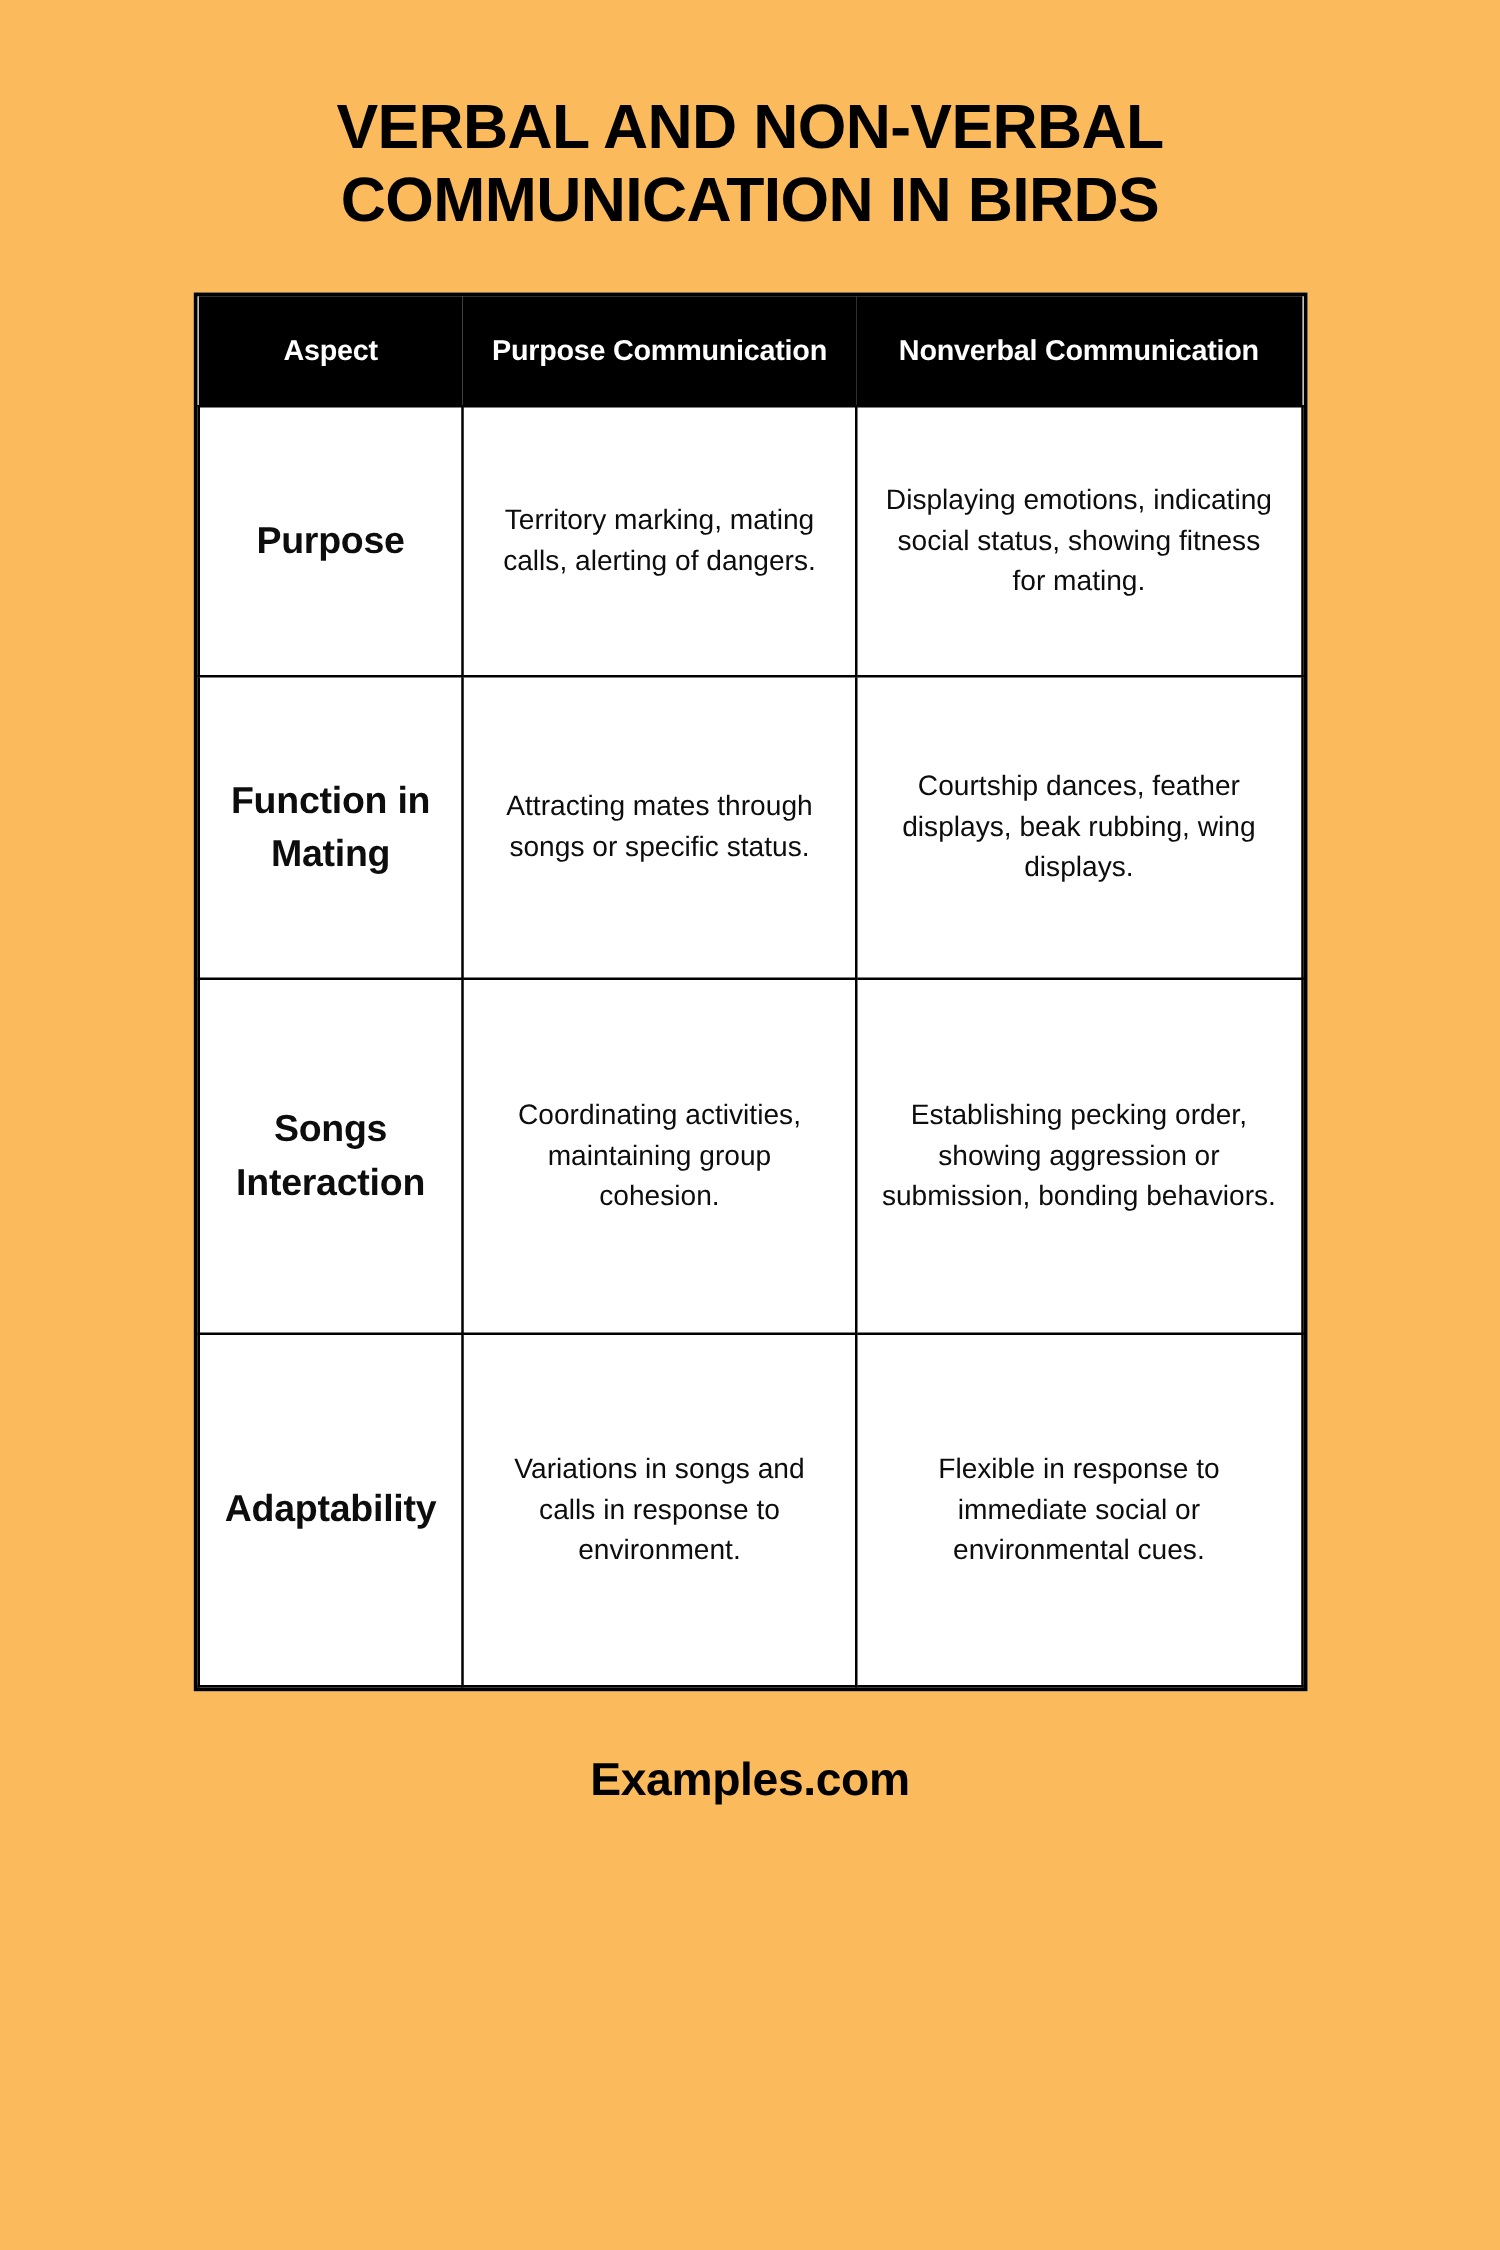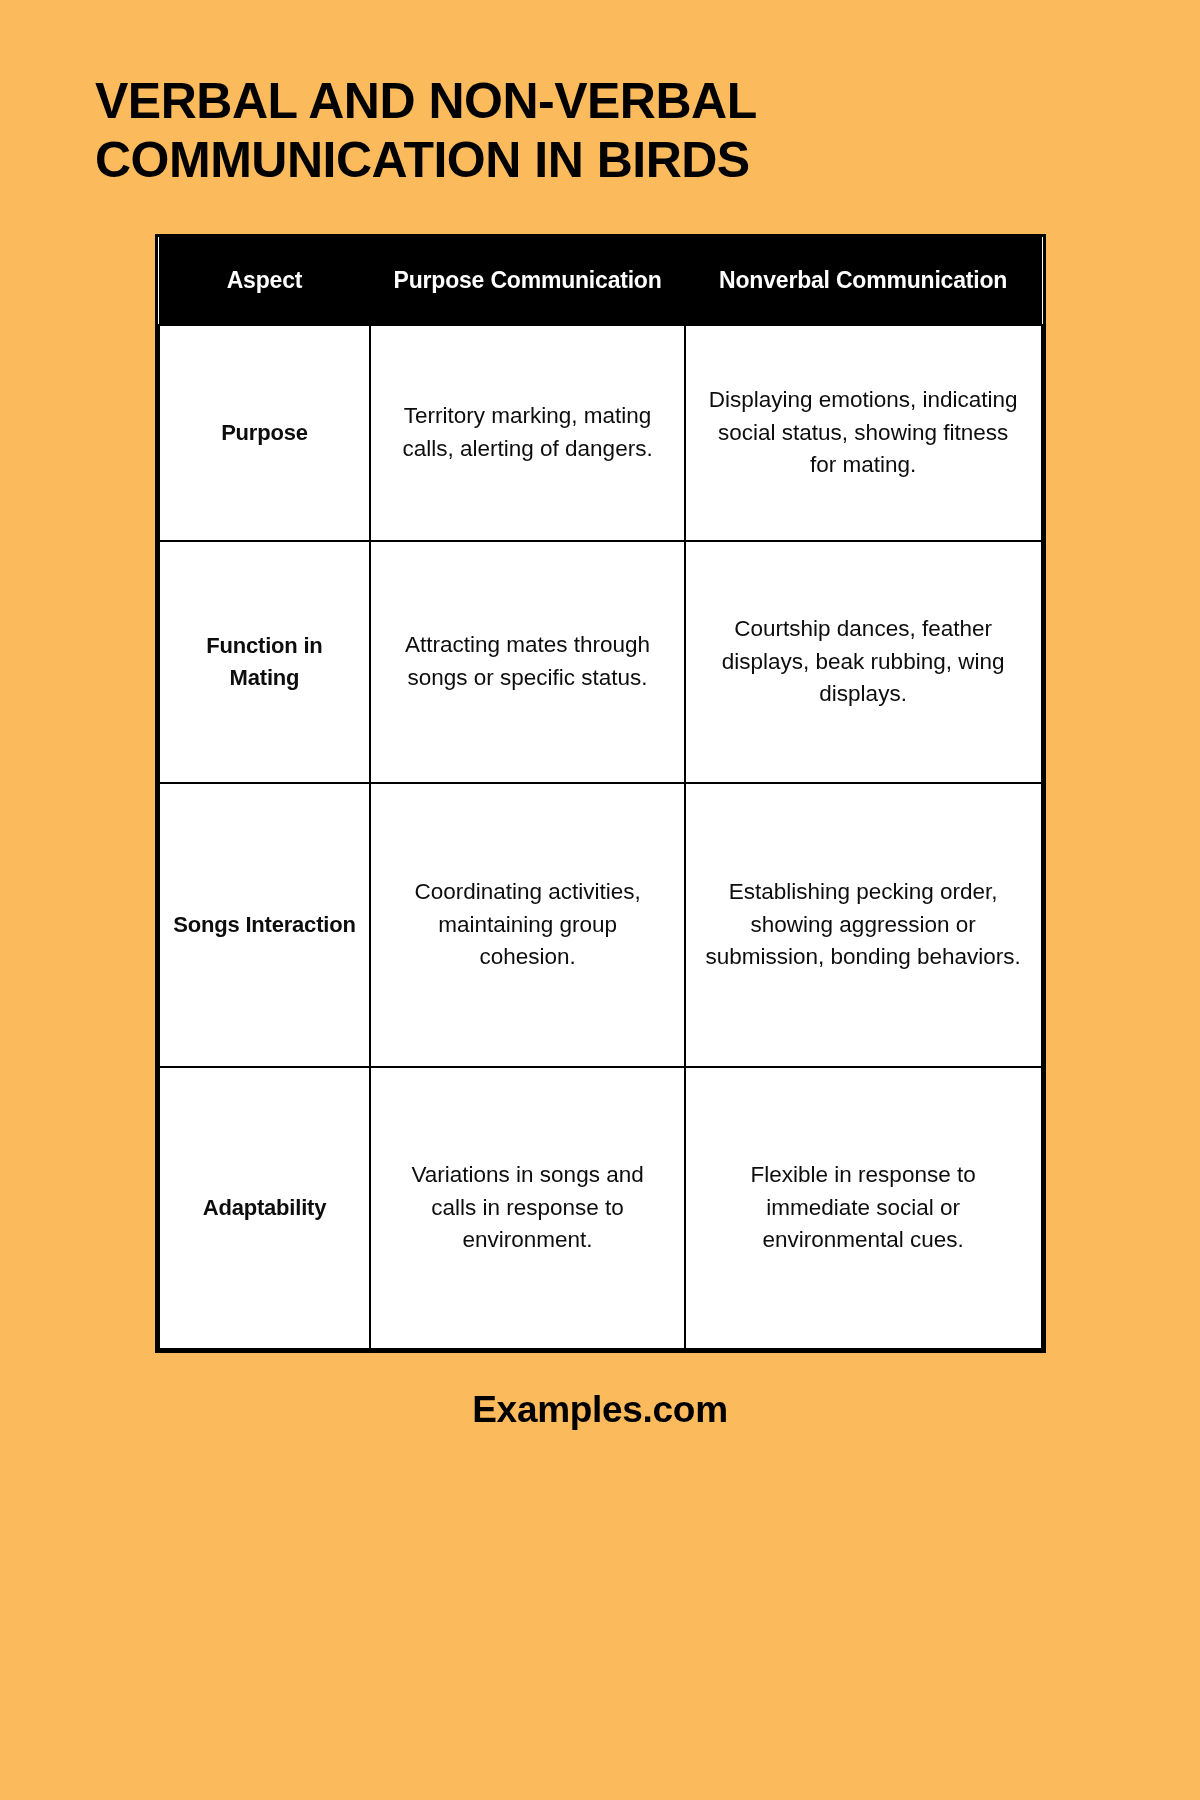--- a/index.html
+++ b/index.html
@@ -21,21 +21,21 @@
     display: flex;
     flex-direction: column;
     align-items: center;
     background: #FBBA5B;
   }
 
   
   .title-block {
     width: 1010px;
     margin-top: 72px;
-    text-align: left;
+    text-align: center;
   }
   .title-line {
     font-family: "Liberation Sans", sans-serif;
     font-weight: bold;
     font-size: 50px;
     line-height: 1.18;
     letter-spacing: -0.5px;
     color: #000000;
     text-transform: uppercase;
     white-space: nowrap;
@@ -77,36 +77,36 @@
     border: 2px solid #000000;
     color: #0d0d0d;
     vertical-align: middle;
     text-align: center;
     padding: 16px 18px;
     font-size: 22.5px;
     line-height: 1.45;
   }
   tbody td.aspect {
     font-weight: bold;
-    font-size: 22px;
+    font-size: 30px;
     letter-spacing: -0.2px;
     padding-left: 10px;
     padding-right: 10px;
   }
   tbody tr.r1 td { height: 182px; }
   tbody tr.r2 td { height: 264px; }
   tbody tr.r3 td { height: 208px; }
   tbody tr.r4 td { height: 250px; }
   tbody tr.r5 td { height: 248px; }
 
   
   .footer {
     width: 1010px;
     text-align: center;
-    margin-top: 36px;
+    margin-top: 50px;
   }
   .footer-text {
     font-family: "Liberation Sans", sans-serif;
     font-weight: bold;
     font-size: 37px;
     color: #000000;
     letter-spacing: -0.3px;
   }
 </style>
 </head>

